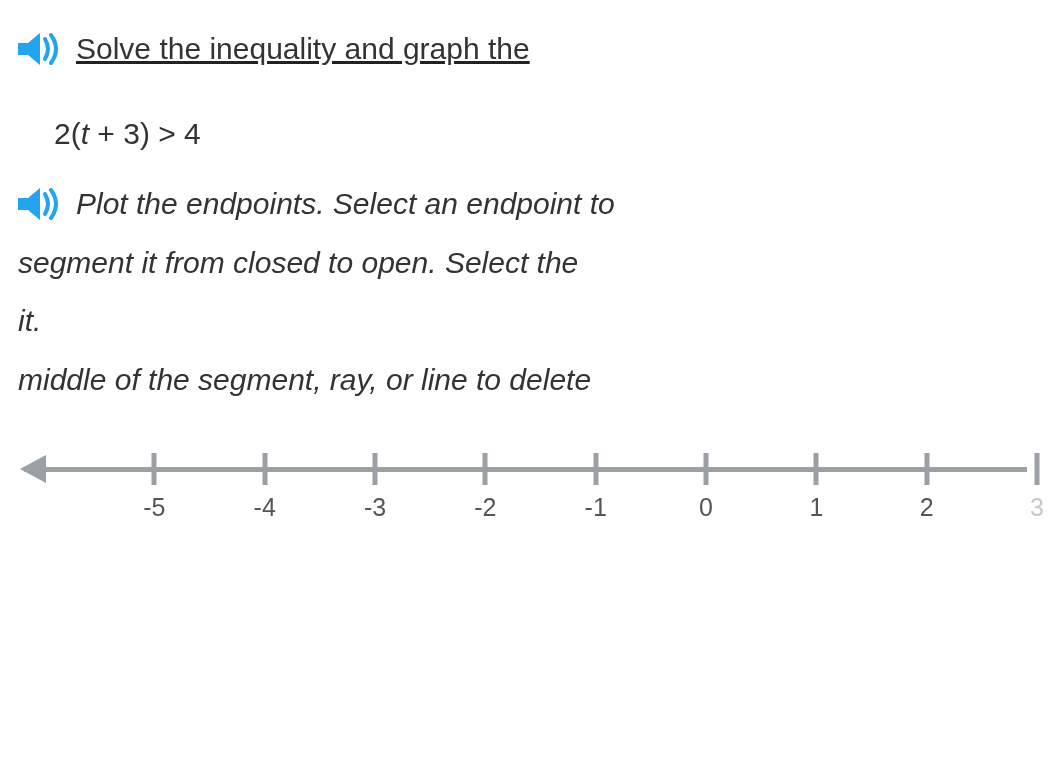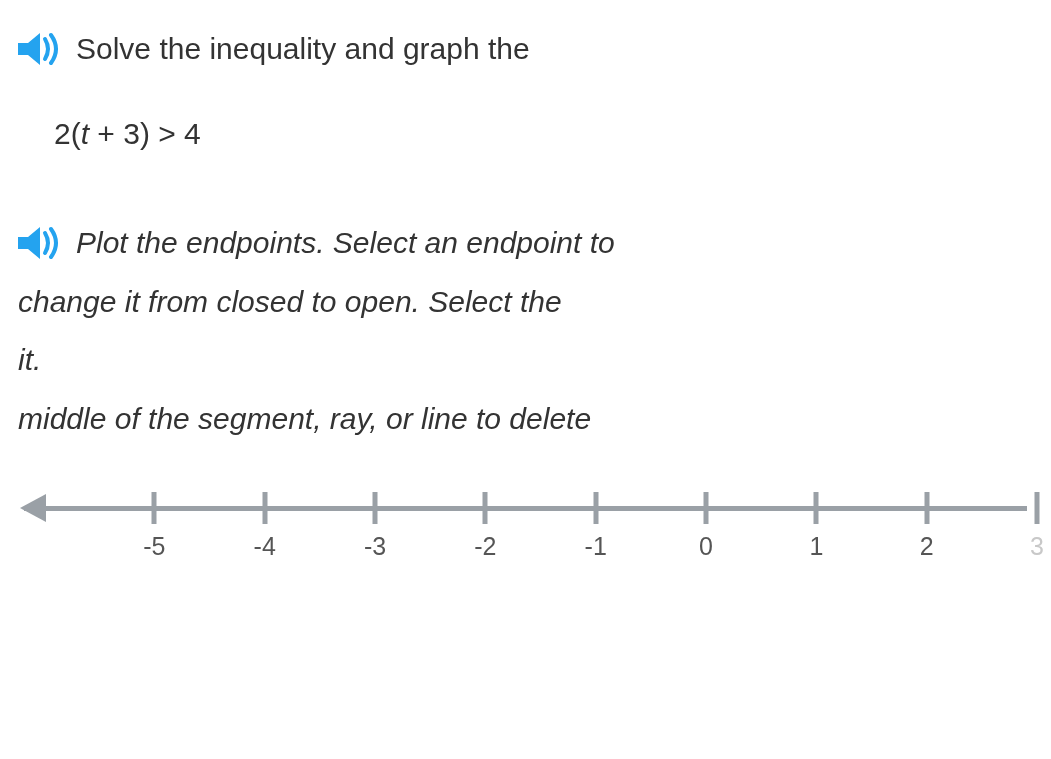--- a/index.html
+++ b/index.html
@@ -8,39 +8,40 @@
       background: #fff;
       width: 1051px;
       height: 759px;
       padding: 20px 18px;
       color: #222;
     }
     .line1 {
       display: flex;
       align-items: center;
       margin-bottom: 18px;
+      text-decoration: underline;
     }
     .audio-icon {
       display: inline-flex;
       align-items: center;
       margin-right: 14px;
       flex-shrink: 0;
     }
     .audio-icon svg { display: block; }
     .prompt-text {
       font-size: 30px;
       line-height: 1.9;
       color: #333;
     }
     .prompt-block { margin-bottom: 40px; }
     .inequality {
       font-size: 30px;
       color: #333;
       margin-left: 36px;
-      margin-bottom: 63px;
+      margin-bottom: 24px;
       font-family: Verdana, Geneva, sans-serif;
     }
     .inequality .var { font-style: italic; }
     .instruction-block {
       font-size: 30px;
       line-height: 1.95;
       color: #333;
       font-style: italic;
       margin-bottom: 36px;
     }
@@ -123,21 +124,21 @@
   <div class="instruction-first">
     <span class="audio-icon">
       <svg width="44" height="36" viewBox="0 0 44 36">
         <polygon points="0,12 10,12 22,2 22,34 10,24 0,24" fill="#24a3ef"></polygon>
         <path d="M27 8 Q33 18 27 28" stroke="#24a3ef" stroke-width="4" fill="none" stroke-linecap="round"></path>
         <path d="M33 4 Q43 18 33 32" stroke="#24a3ef" stroke-width="4" fill="none" stroke-linecap="round"></path>
       </svg>
     </span>
     <span>Plot the endpoints. Select an endpoint to</span>
   </div>
-  <div>change it from closed to open. Select the</div>
+  <div>segment it from closed to open. Select the</div>
   <div>it.</div>
   <div>middle of the segment, ray, or line to delete</div>
 </div>
 
 <div class="numberline-wrap">
   <div class="numberline">
     <div class="arrow-left"></div>
     <div class="axis"></div>
     <div class="ticks" id="ticks-container">
         <div class="tick" style="left: 13%;"></div>

